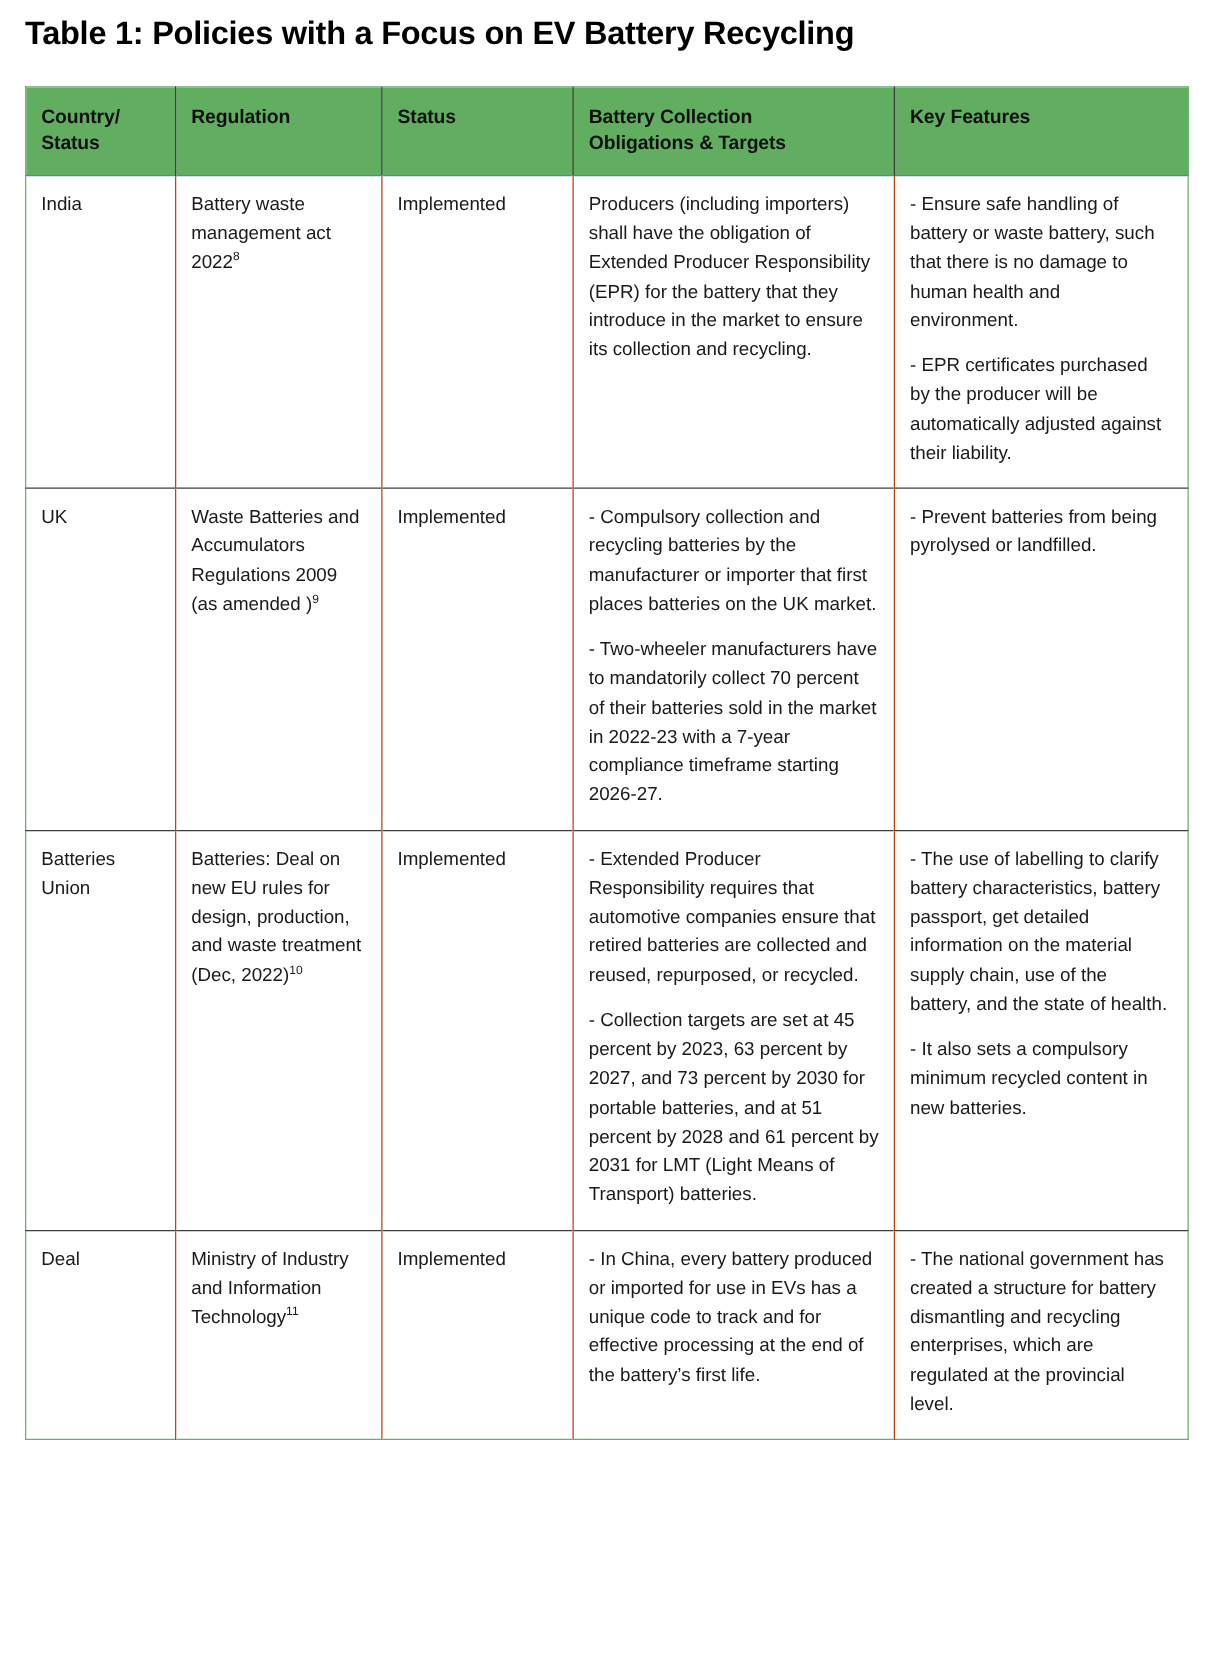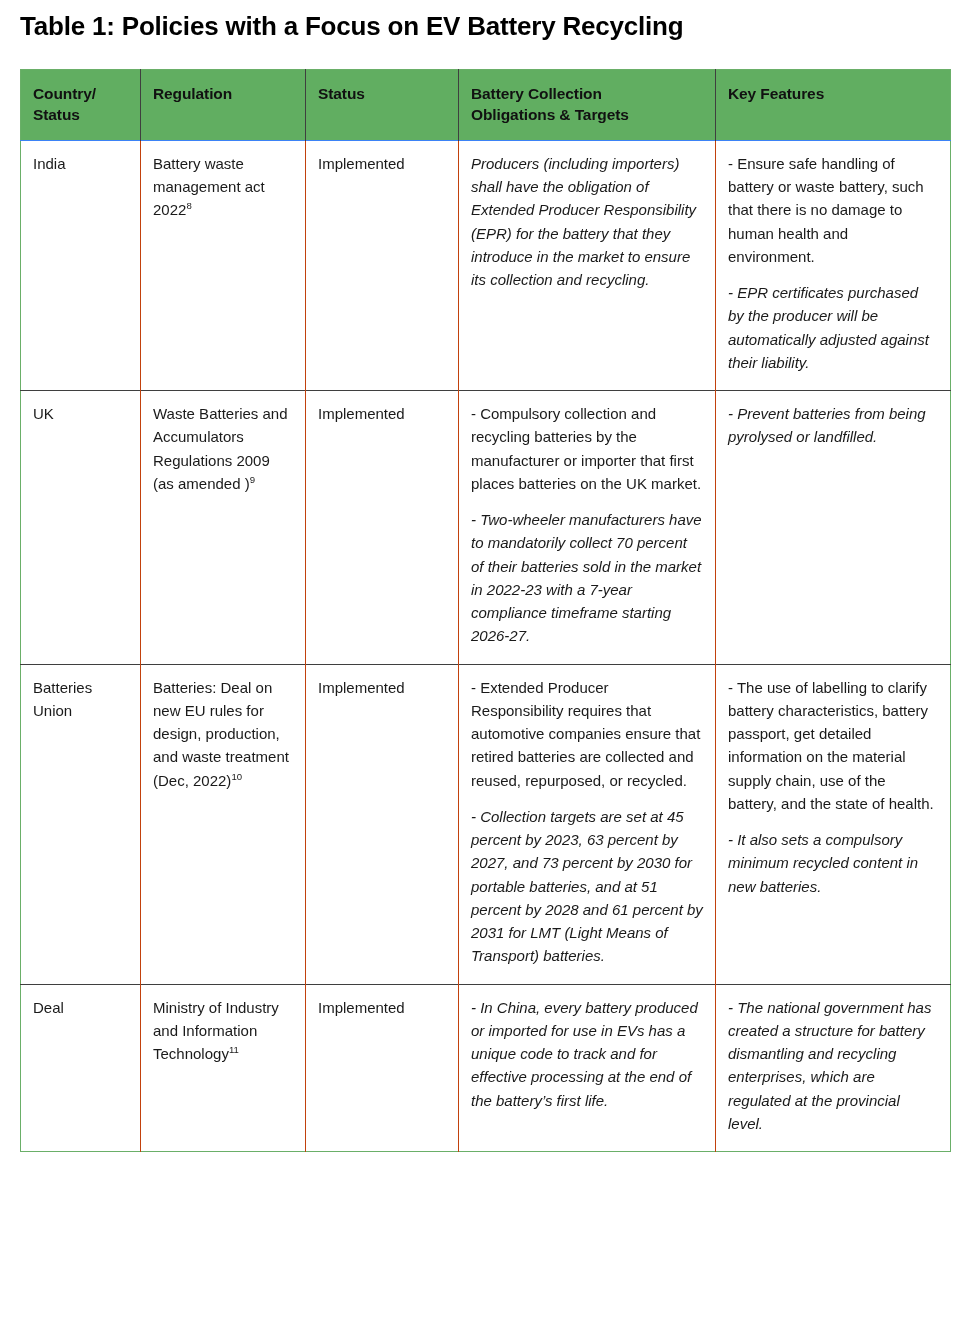--- a/index.html
+++ b/index.html
@@ -73,21 +73,21 @@
     padding: 11px 12px 16px 12px;
     border-right: 1px solid #c2410c;
     border-top: 1px solid #3f3f3f;
     color: #1a1a1a;
     background: #ffffff;
   }
   .policy-table tbody td:last-child { border-right: none; }
   .policy-table tbody tr:first-child td { border-top: none; }
 
   .cell-para { margin: 0 0 13px 0; }
-  .cell-para:last-child { margin-bottom: 0; font-style: italic; }
+  .cell-para:last-child { margin-bottom: 0; }
 
   sup {
     font-size: 0.64em;
     vertical-align: super;
     line-height: 0;
   }
 </style>
 </head>
 <body>
 

